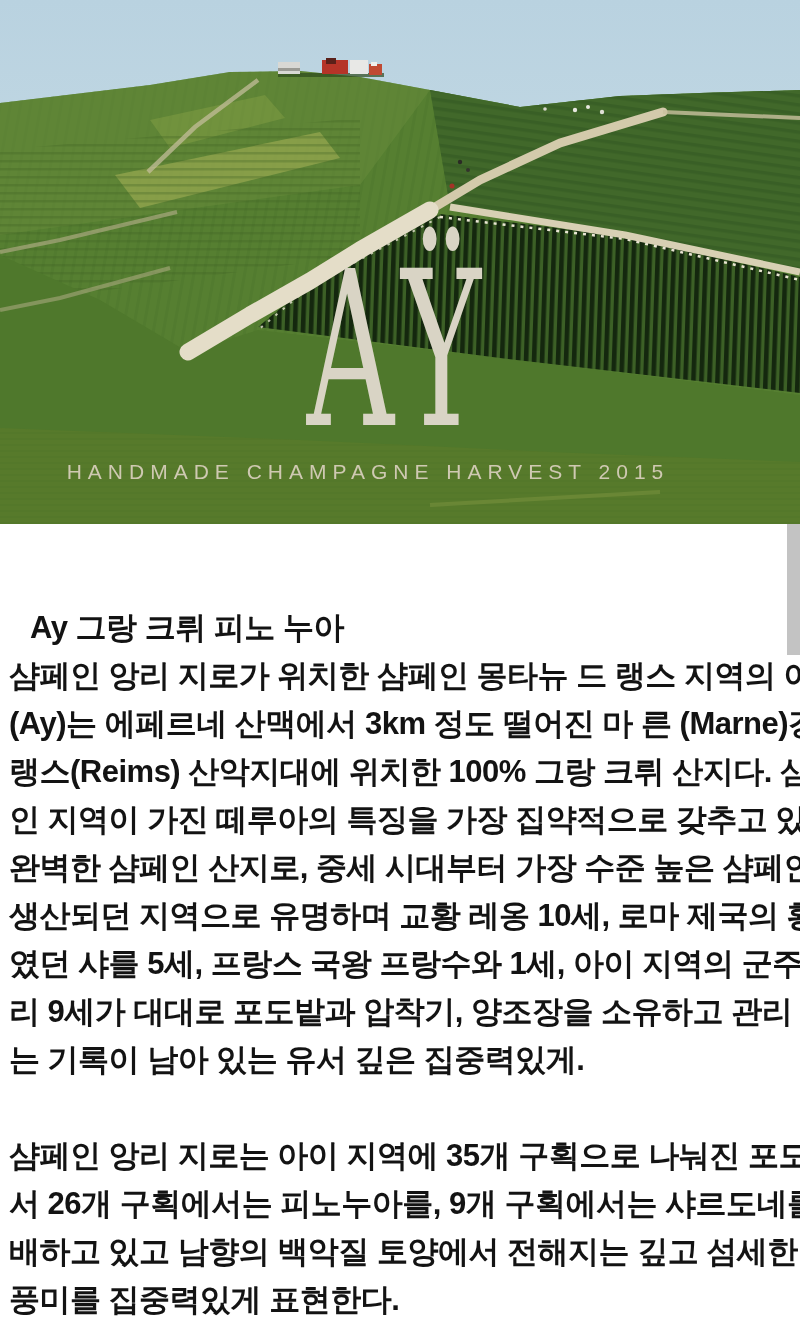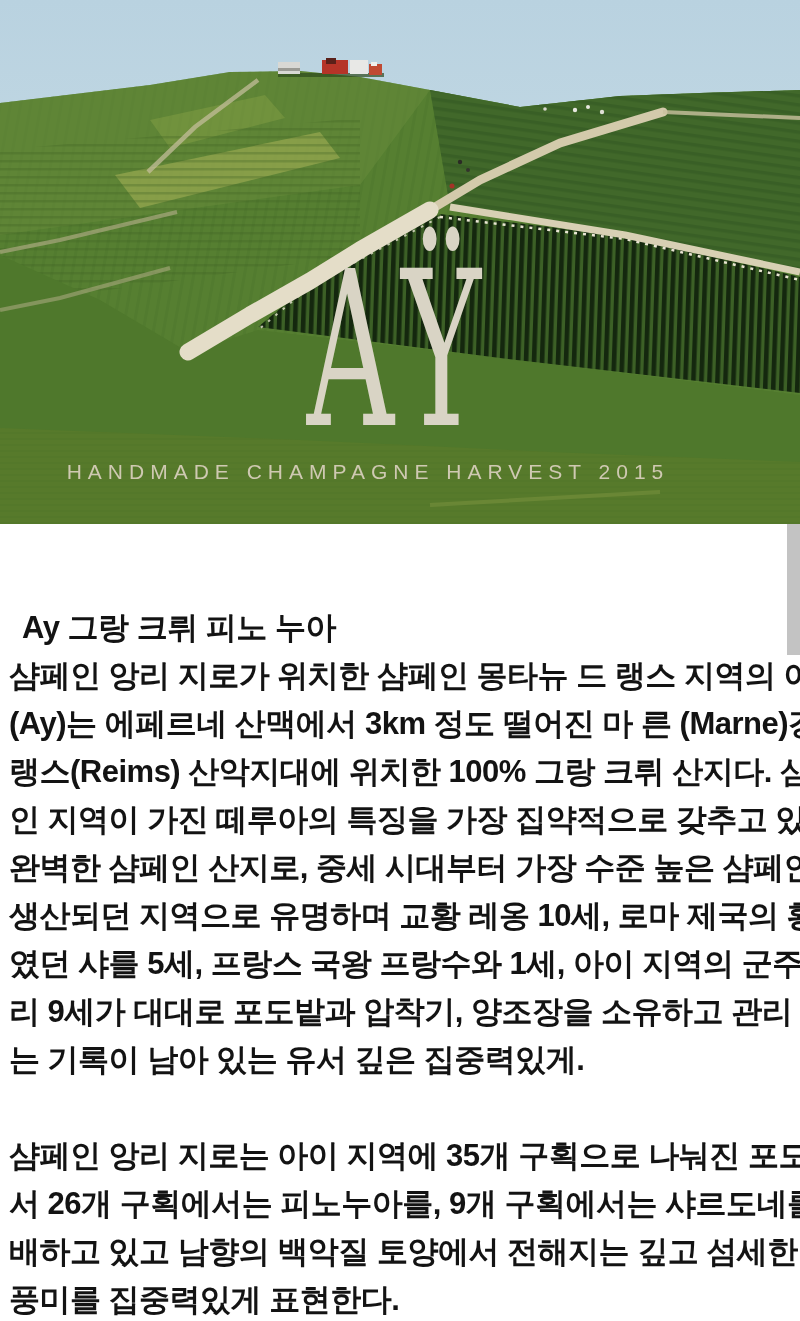--- a/index.html
+++ b/index.html
@@ -35,21 +35,21 @@
     color:#cfc9b2; letter-spacing:6px;
     white-space:nowrap;
   }
 
   
   .article {
     position:absolute; left:0; top:604px; width:800px;
     font-size:31px; line-height:48px; font-weight:600;
     color:#131313; letter-spacing:-0.5px;
   }
-  .article .title { padding-left:22px; white-space:nowrap; }
+  .article .title { padding-left:30px; white-space:nowrap; }
   .article .line  { padding-left:9px; padding-right:4px; white-space:nowrap; }
   .article .para2 { margin-top:48px; }
 
   
   .scroll-thumb {
     position:absolute; right:0; top:524px; width:13px; height:131px;
     background:#c3c3c3;
   }
 </style>
 </head>

